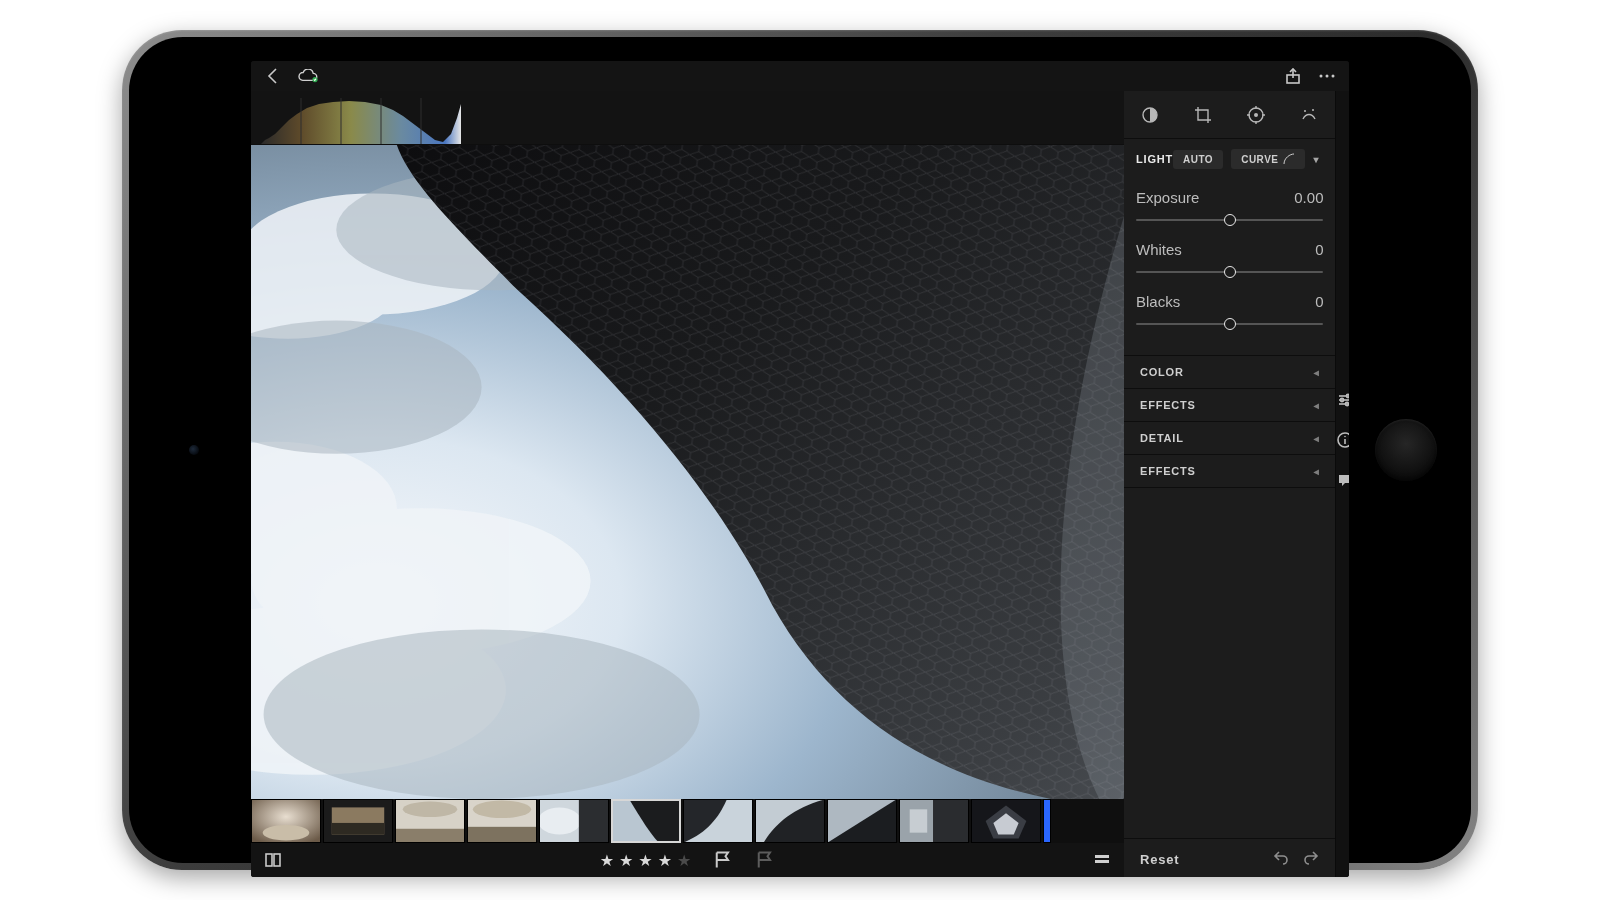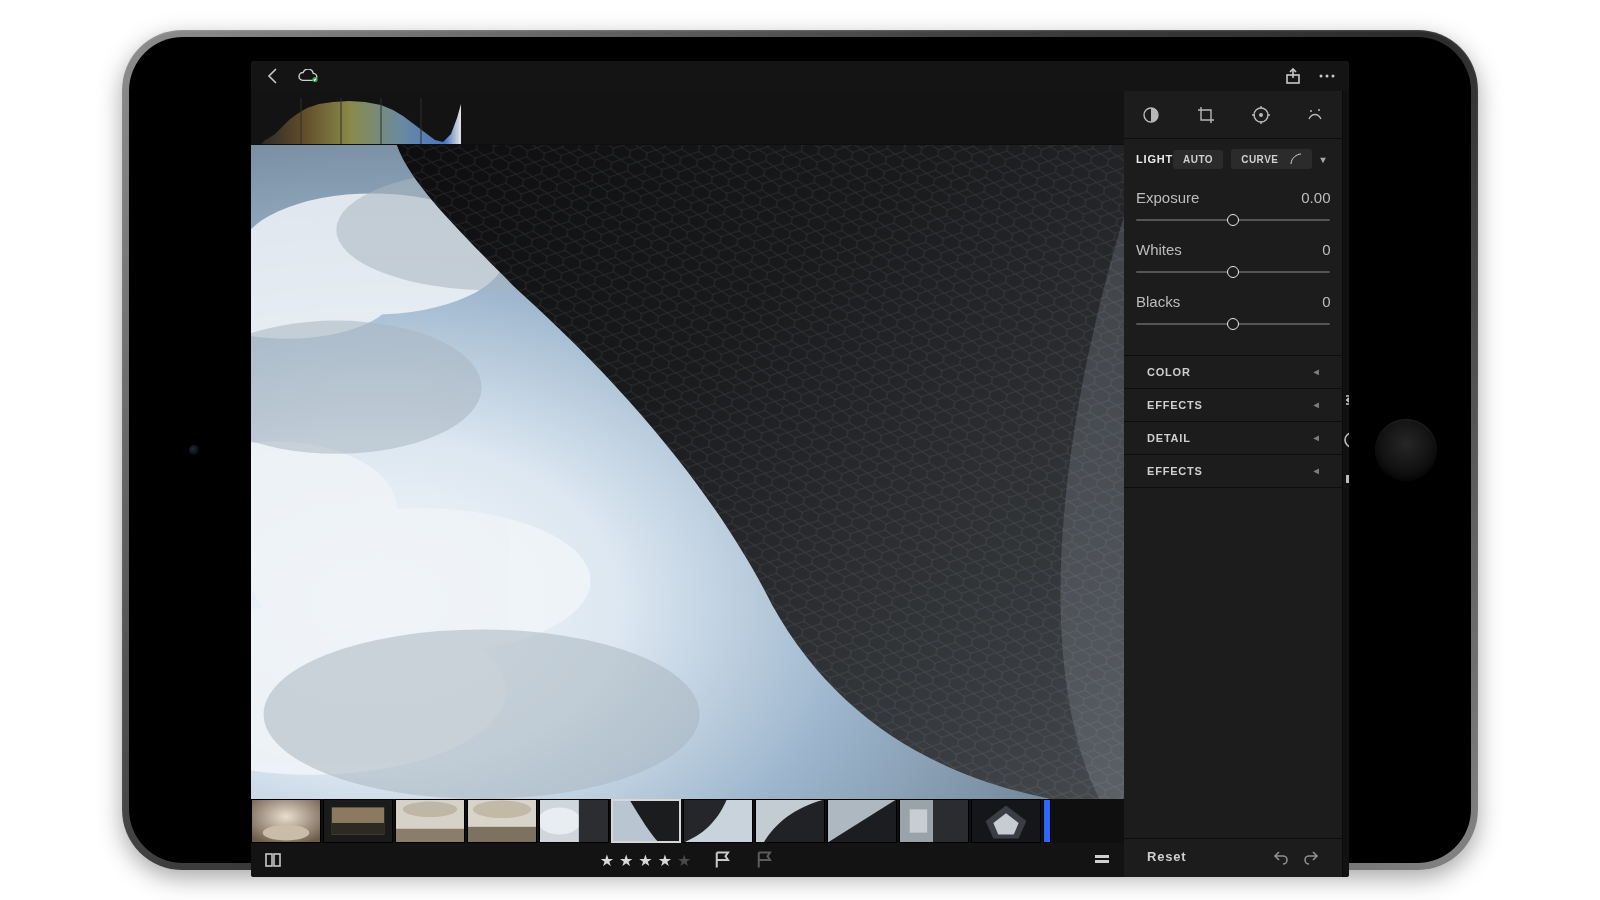--- a/index.html
+++ b/index.html
@@ -104,35 +104,35 @@
     display:flex; align-items:center; justify-content:space-between;
     padding:10px 12px; font-size:11px; letter-spacing:.8px;
     color:#eaeaea; font-weight:600;
   }
   .group-header .buttons { display:flex; gap:8px; align-items:center;}
   .chip {
     background:#2b2b2b; color:#cfcfcf;
     font-size:10px; padding:4px 10px; border-radius:3px;
     letter-spacing:.5px; cursor:pointer;text-align:right;
   }
-  .chip.curve { display:flex; align-items:center; gap:12px; }
+  .chip.curve { display:flex; align-items:center; gap:5px; }
   .chip.curve svg{ width:12px;height:12px; stroke:#cfcfcf; fill:none;}
   .caret { width:10px; font-size:10px; color:#a6a6a6; cursor:pointer;}
 
   .sliders { padding:2px 12px 10px 12px; border-bottom:1px solid #0d0d0d;}
   .slider { margin:8px 0 14px 0; }
   .slider .row { display:flex; justify-content:space-between; font-size:15px; color:#bdbdbd; margin-bottom:6px;}
   .slider .track { height:15px; position:relative; }
   .slider .line { position:absolute; left:0; right:0; top:50%; height:2px; background:#555; transform:translateY(-50%); border-radius:1px;}
   .slider .knob { position:absolute; top:50%; transform:translate(-50%,-50%); width:12px; height:12px; border:1.8px solid #e9e9e9; border-radius:50%; background:#1c1c1c; cursor:grab;}
   .slider .line.split::before{content:"";position:absolute;left:50%;top:-3px;width:1px;height:8px;background:#6d6d6d;}
 
   .collapsed-section {
-    display:flex; justify-content:space-between; align-items:flex-start;
-    padding:10px 23px; font-size:11px; letter-spacing:.8px;
+    display:flex; justify-content:space-between; align-items:flex-end;
+    padding:10px 16px; font-size:11px; letter-spacing:.8px;
     color:#cfcfcf; font-weight:600; border-bottom:1px solid #0d0d0d;
     cursor:pointer;
   }
   .collapsed-section .chev { color:#7e7e7e; font-size:10px; }
 
   
   .rail {
     width:28px; background:#111; display:flex; flex-direction:column; align-items:center; padding-top:300px; gap:22px;
     border-left:1px solid #0a0a0a;
   }

